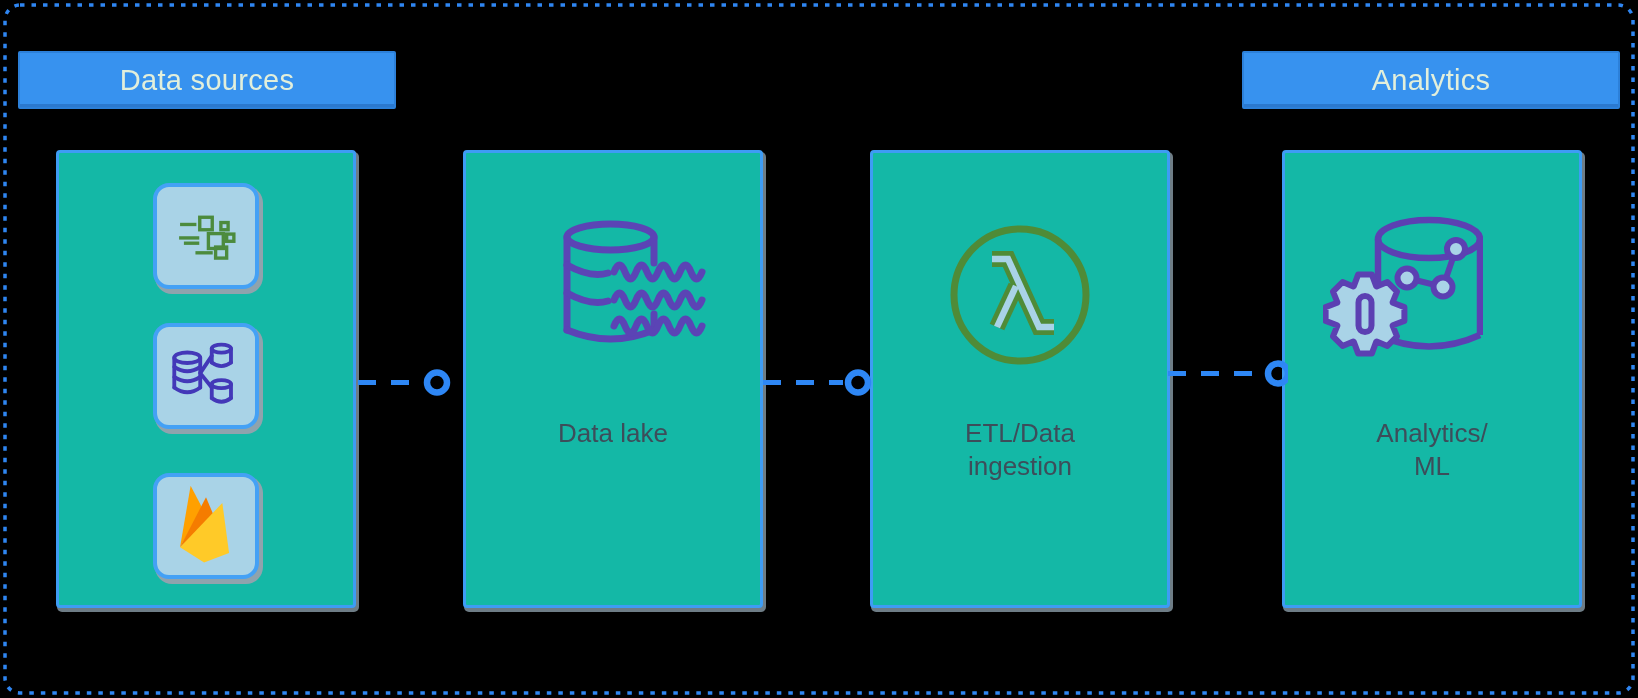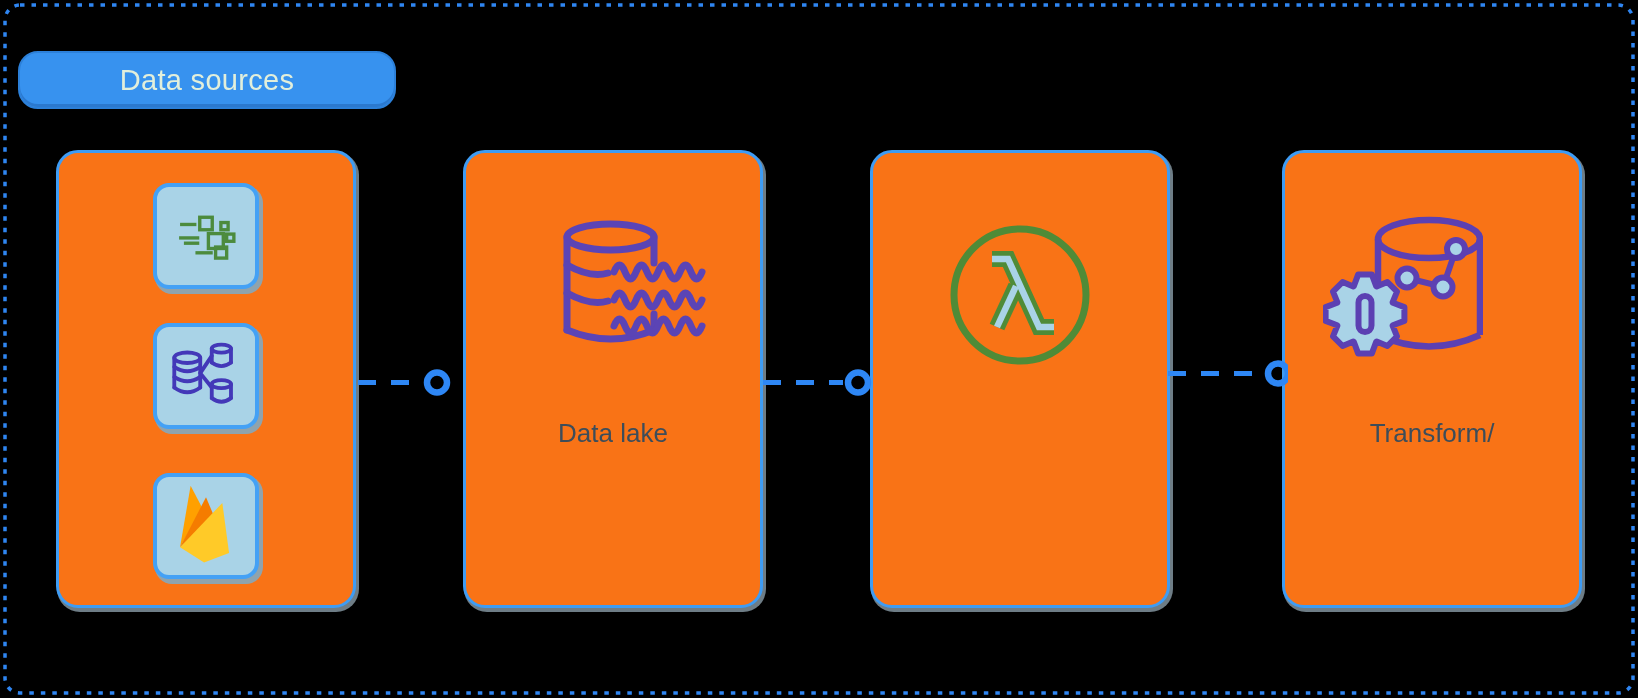--- a/index.html
+++ b/index.html
@@ -2,28 +2,28 @@
 <html><head>
 <meta charset="utf-8">
 <style>
   html,body{margin:0;padding:0;background:#000;}
   .stage{position:relative;width:1638px;height:698px;background:#000;overflow:hidden;
          font-family:"Liberation Sans", sans-serif;}
   
   .frame{position:absolute;left:0;top:0;pointer-events:none;}
   
   .hdr{position:absolute;top:51px;height:58px;width:378px;box-sizing:border-box;
-       background:#3792ef;border:2px solid #2c80d9;border-radius:20px;
+       background:#3792ef;border:2px solid #2c80d9;border-radius:2px;
        box-shadow:inset 0 -3px 0 rgba(34,100,180,0.55);
        display:flex;align-items:center;justify-content:center;
        color:#e2efdb;font-size:29px;letter-spacing:.3px;}
   .hdr1{left:18px}.hdr2{left:423px}.hdr3{left:830px}.hdr4{left:1242px}
   
   .card{position:absolute;top:150px;height:458px;width:300px;box-sizing:border-box;
-        background:#f97316;border:3px solid #3e9cf4;border-radius:22px;
+        background:#14b8a6;border:3px solid #3e9cf4;border-radius:4px;
         box-shadow:2px 3px 0 1px rgba(137,156,168,0.8);}
   .card1{left:56px}.card2{left:463px}.card3{left:870px}.card4{left:1282px}
   
   .ibox{position:absolute;left:94px;width:106px;height:106px;box-sizing:border-box;
         border:4px solid #44a1f5;border-radius:16px;background:#a9d3e7;
         box-shadow:3px 4px 0 1px #8fa3ad;
         display:flex;align-items:center;justify-content:center;}
   .ibox1{top:30px}.ibox2{top:170px}.ibox3{top:320px}
   
   .bigicon{position:absolute;}
@@ -43,20 +43,23 @@
 <body>
 
 <div class="stage">
 
   <svg class="frame" width="1638" height="698">
     <rect x="5" y="5" width="1628" height="688" rx="15" fill="none" stroke="#2f86f2" stroke-width="3.5" stroke-dasharray="4.5 7"></rect>
   </svg>
 
   <div class="hdr hdr1">
     <span>Data sources</span>
+  </div>
+  <div class="hdr hdr4">
+    <span>Analytics</span>
   </div>
 
   <div class="card card1">
     <div class="ibox ibox1">
       <svg width="98" height="98" viewBox="4 4 102 102">
         <g stroke="#4c8b3d" stroke-width="3.5" fill="none">
           <line x1="28" y1="43" x2="45" y2="43"></line>
           <rect x="48.5" y="35.5" width="13" height="13"></rect>
           <rect x="70.5" y="41" width="7.5" height="7.5"></rect>
           <line x1="27" y1="57" x2="48" y2="57"></line>
@@ -116,39 +119,44 @@
   </div>
 
   <div class="card card3">
     <svg class="bigicon icon-lambda" width="160" height="160" viewBox="0 0 160 160">
       <circle cx="80" cy="80" r="66" stroke="#4f8b37" stroke-width="7" fill="none"></circle>
       <path d="M52,44 H68 L99,112 H114" stroke="#4f8b37" stroke-width="16" fill="none"></path>
       <path d="M76,71 L57,112" stroke="#4f8b37" stroke-width="16" fill="none"></path>
       <path d="M52,44 H68 L99,112 H114" stroke="#a9d3e7" stroke-width="6.5" fill="none"></path>
       <path d="M76,71 L57,112" stroke="#a9d3e7" stroke-width="6.5" fill="none"></path>
     </svg>
+    <div class="lbl">
+      <div>ETL/Data</div>
+      <div>ingestion</div>
+    </div>
   </div>
 
   <div class="card card4">
     <svg class="bigicon icon-analytics" width="160" height="160" viewBox="0 0 160 160">
       <g stroke="#5c40b2" stroke-width="6.5" fill="none">
         <ellipse cx="106" cy="26" rx="51" ry="19"></ellipse>
         <path d="M55,26 V122"></path>
         <path d="M157,26 V122"></path>
         <path d="M55,122 Q106,145 157,122"></path>
       </g>
       <polygon points="69.8,89.8 81.4,94.1 81.4,107.9 69.8,112.2 69.6,112.7 74,123.4 64.4,133 53.7,128.6 53.2,128.8 48.9,140.4 35.1,140.4 30.8,128.8 30.3,128.6 19.6,133 10,123.4 14.4,112.7 14.2,112.2 2.6,107.9 2.6,94.1 14.2,89.8 14.4,89.3 10,78.6 19.6,69 30.3,73.4 30.8,73.2 35.1,61.6 48.9,61.6 53.2,73.2 53.7,73.4 64.4,69 74,78.6 69.6,89.3" fill="#a9d3e7" stroke="#5c40b2" stroke-width="6" stroke-linejoin="round"></polygon>
       <rect x="35.5" y="83" width="13" height="36" rx="6.5" fill="none" stroke="#5c40b2" stroke-width="6"></rect>
       <path d="M84,65 L120,74 L133,36" stroke="#5c40b2" stroke-width="6" fill="none"></path>
       <circle cx="84" cy="65" r="9.5" fill="#a9d3e7" stroke="#5c40b2" stroke-width="6"></circle>
       <circle cx="120" cy="74" r="9.5" fill="#a9d3e7" stroke="#5c40b2" stroke-width="6"></circle>
       <circle cx="133" cy="36" r="9" fill="#a9d3e7" stroke="#5c40b2" stroke-width="6"></circle>
     </svg>
     <div class="lbl">
-      <div>Transform/</div>
+      <div>Analytics/</div>
+      <div>ML</div>
     </div>
   </div>
 
   <svg class="conn conn1" width="106" height="30">
     <line x1="0" y1="14.5" x2="62" y2="14.5" stroke="#2e87f5" stroke-width="5" stroke-dasharray="18 15"></line>
     <circle cx="79" cy="14.5" r="10" fill="none" stroke="#2e87f5" stroke-width="6.5"></circle>
   </svg>
   <svg class="conn conn2" width="112" height="30">
     <line x1="0" y1="14.5" x2="80" y2="14.5" stroke="#2e87f5" stroke-width="5" stroke-dasharray="18 15"></line>
     <circle cx="95" cy="14.5" r="10" fill="none" stroke="#2e87f5" stroke-width="6.5"></circle>

